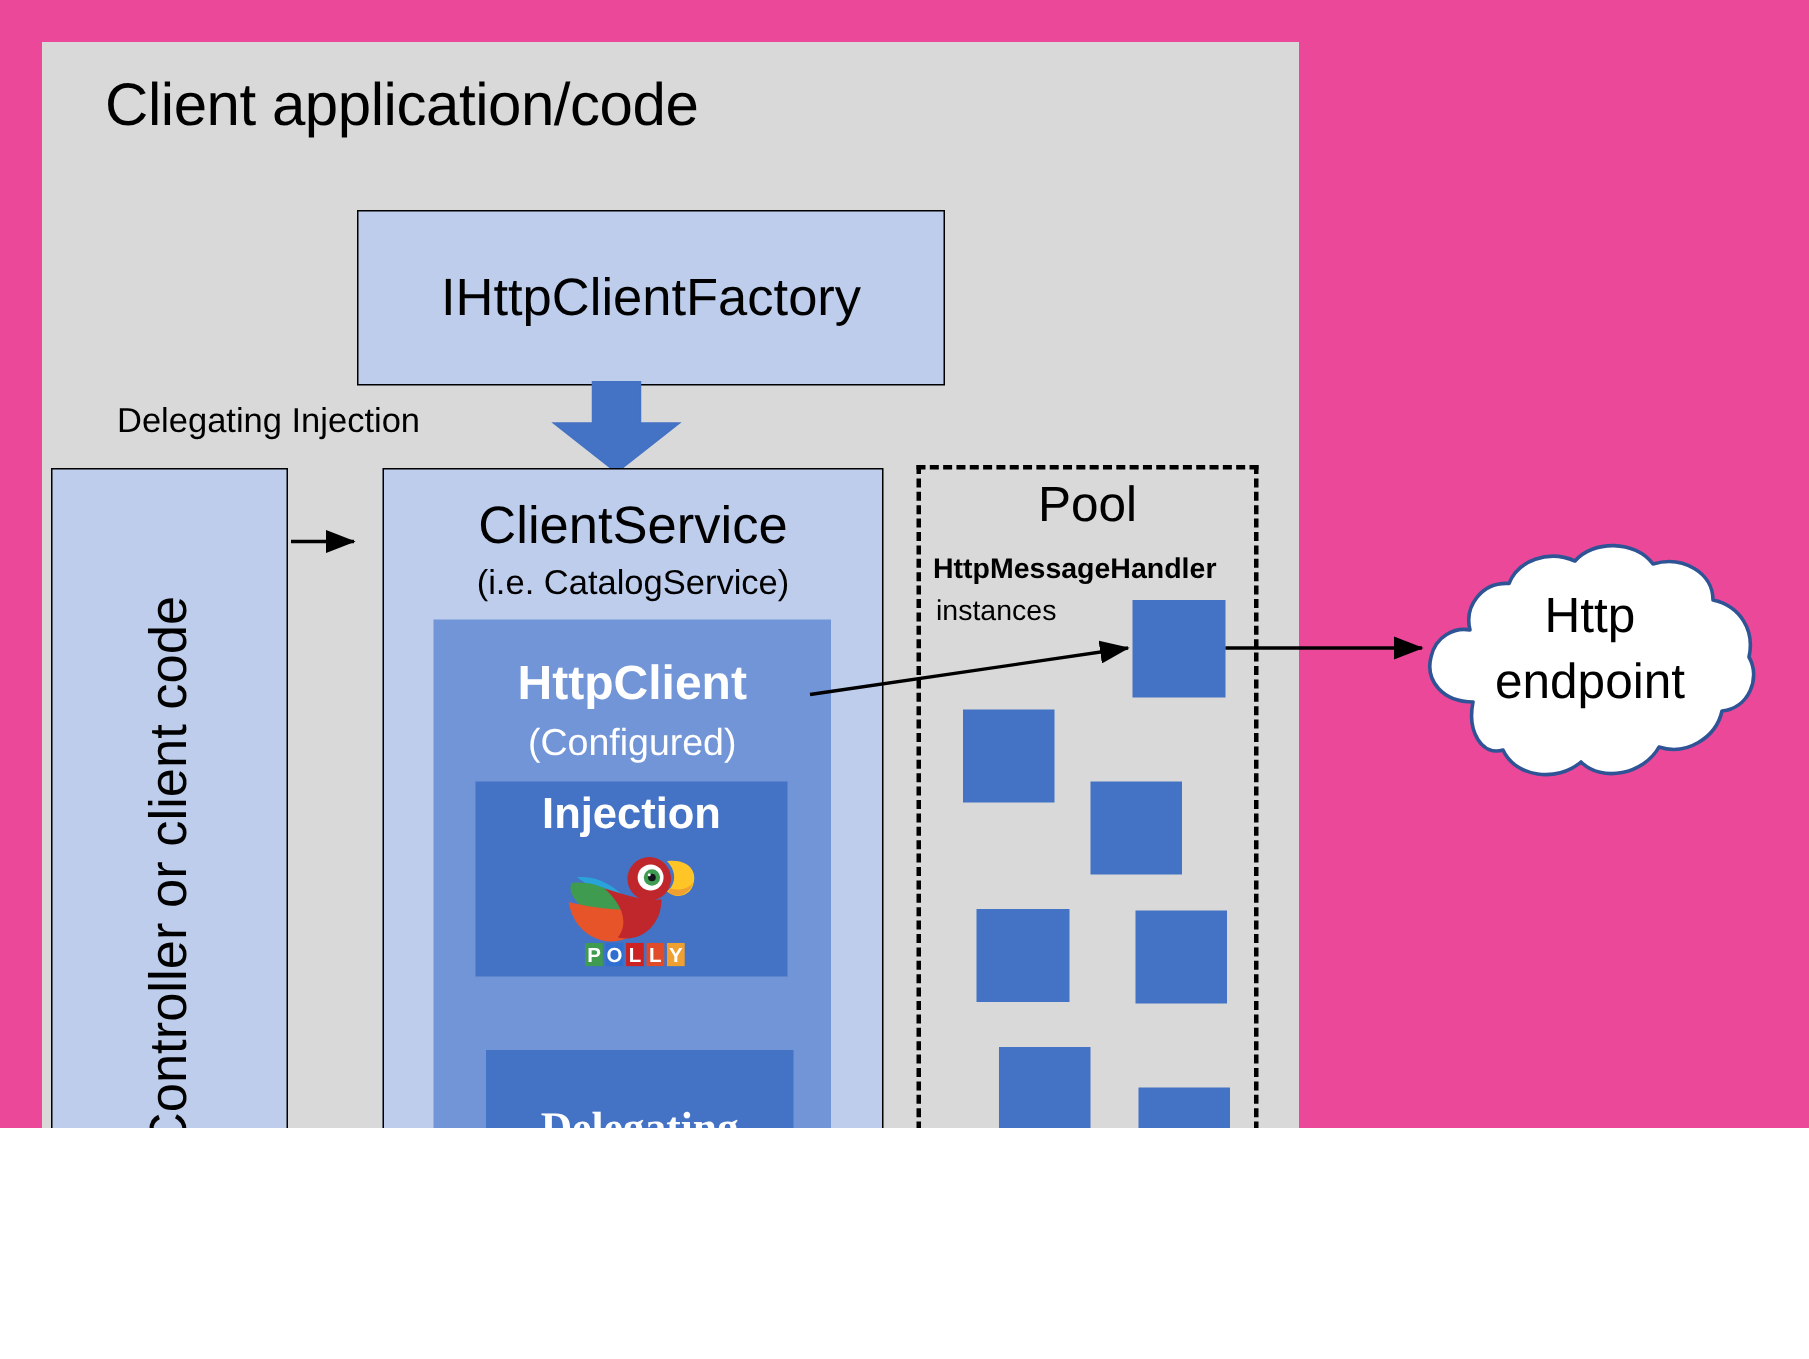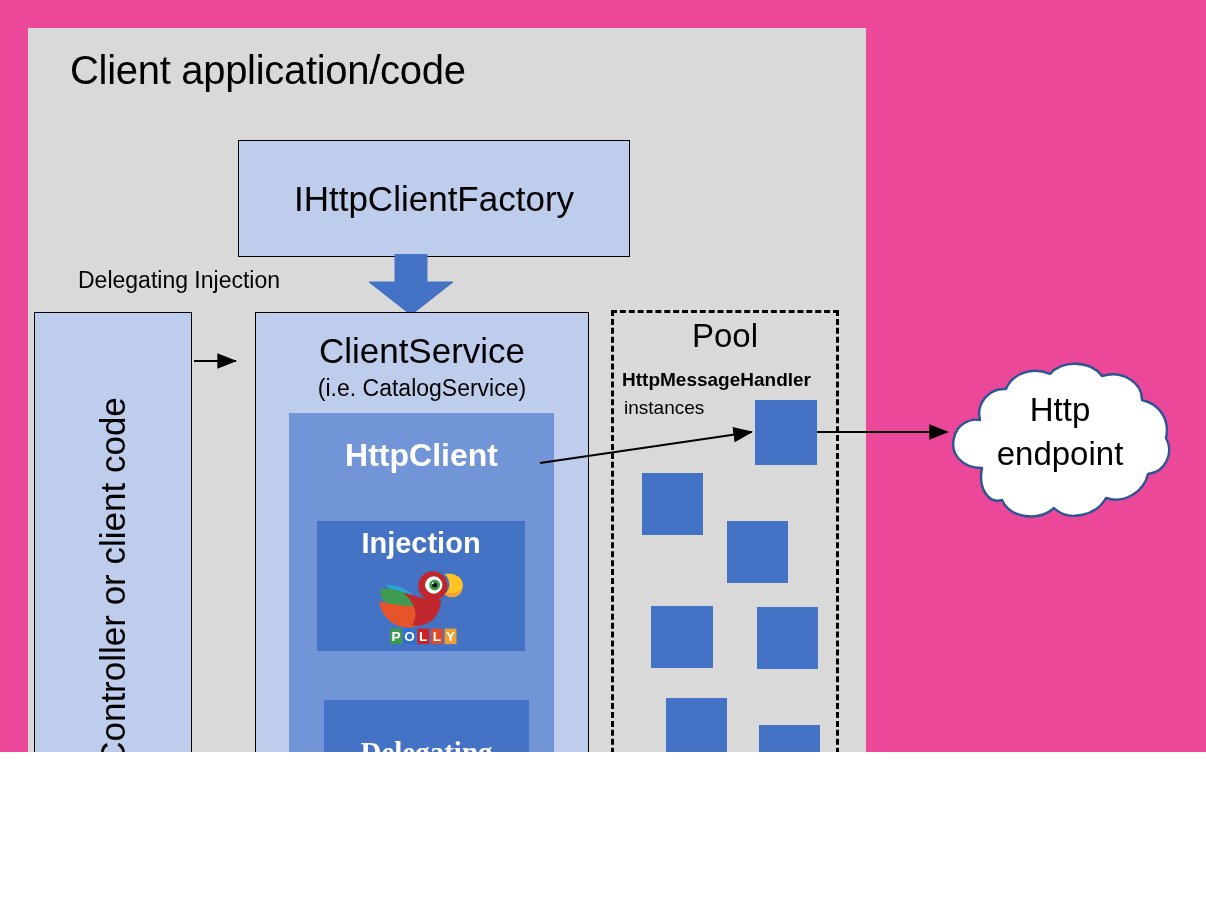--- a/index.html
+++ b/index.html
@@ -303,20 +303,21 @@
   <div id="controller-box">
     <div id="controller-label">Controller or client code</div>
   </div>
 
   <div id="clientservice-box">
     <div id="clientservice-title">ClientService</div>
     <div id="clientservice-sub">(i.e. CatalogService)</div>
 
     <div id="httpclient-box">
       <div id="httpclient-title">HttpClient</div>
+      <div id="httpclient-sub">(Configured)</div>
 
       <div id="policies-box">
         <div id="policies-title">Injection</div>
 
         <svg id="polly-logo" viewBox="0 0 100 88">
 
           <path d="M10,22 C24,20 38,28 48,40 L40,48 C30,36 20,28 10,22 Z" fill="#29A3D9"></path>
 
           <path d="M6,26 C24,24 44,34 56,50 C42,58 22,52 10,40 C6,35 4,30 6,26 Z" fill="#3E9B4F"></path>
 

